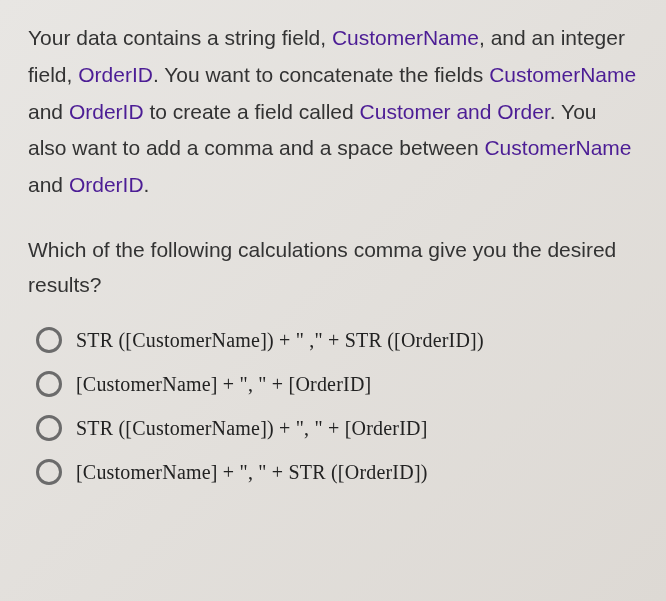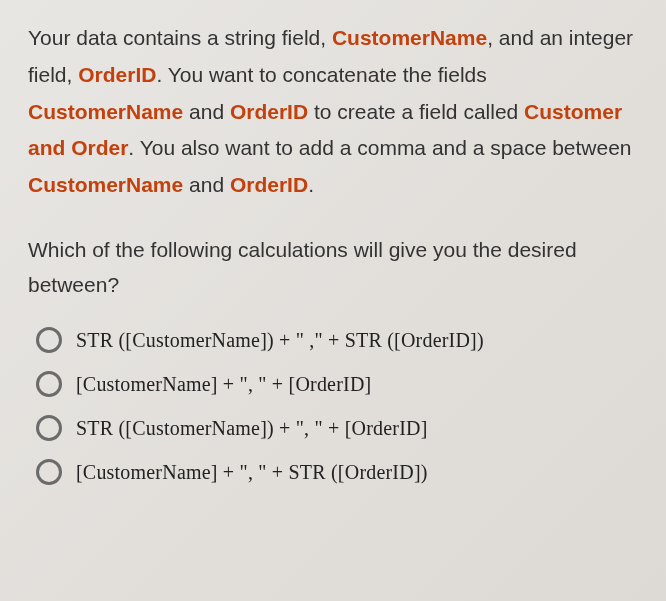--- a/index.html
+++ b/index.html
@@ -16,22 +16,22 @@
       color: #2a2a2a;
       overflow: hidden;
     }
     .description {
       font-size: 21px;
       line-height: 1.75;
       color: #333;
       margin-bottom: 28px;
     }
     .description .bold {
-      font-weight: 700;
-      color: #c2410c;
+      font-weight: 400;
+      color: #4c1d95;
     }
     .question {
       font-size: 21px;
       line-height: 1.7;
       color: #333;
       margin-bottom: 24px;
     }
     .options {
       display: flex;
       flex-direction: column;
@@ -59,21 +59,21 @@
       letter-spacing: 0.2px;
     }
   </style>
 </head>
 <body>
 
 <div class="description">
   <span>Your data contains a string field, </span><span class="bold">CustomerName</span><span>, and an integer field, </span><span class="bold">OrderID</span><span>. You want to concatenate the fields </span><span class="bold">CustomerName</span><span> and </span><span class="bold">OrderID</span><span> to create a field called </span><span class="bold">Customer and Order</span><span>. You also want to add a comma and a space between </span><span class="bold">CustomerName</span><span> and </span><span class="bold">OrderID</span><span>.</span>
 </div>
 
-<div class="question">Which of the following calculations will give you the desired between?</div>
+<div class="question">Which of the following calculations comma give you the desired results?</div>
 
 <div class="options">
   <div class="option">
     <div class="radio"></div>
     <div class="option-text">STR ([CustomerName]) + " ," + STR ([OrderID])</div>
   </div>
   <div class="option">
     <div class="radio"></div>
     <div class="option-text">[CustomerName] + ", " + [OrderID]</div>
   </div>

